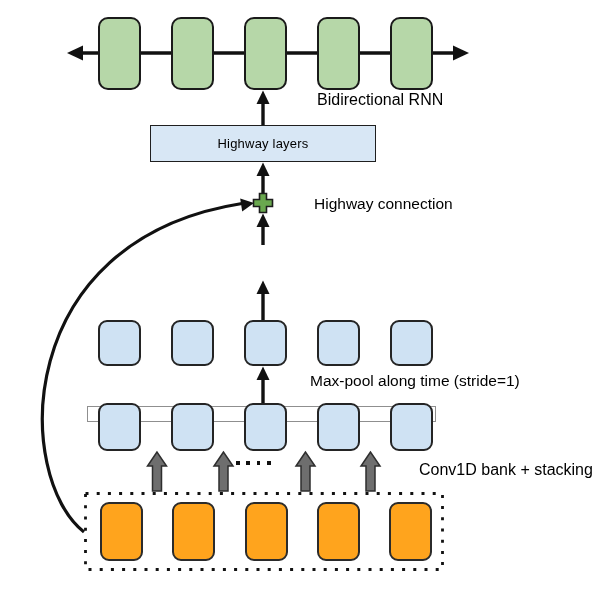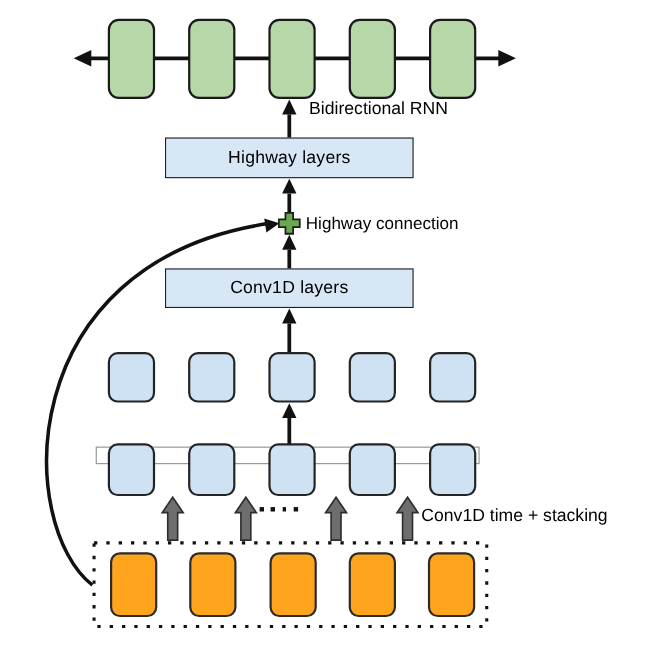--- a/index.html
+++ b/index.html
@@ -16,28 +16,28 @@
   .dotted-rect{fill:none;stroke:#111;stroke-width:2.8;stroke-dasharray:3 8.2;}
   .unit{position:absolute;box-sizing:border-box;z-index:2;}
   .rnn-unit{width:43px;height:73px;top:17px;border:2px solid #1a1a1a;border-radius:10px;background:var(--rnn-unit-green,#b6d7a8);}
   .proj-unit{width:43px;height:46px;top:320px;border:2px solid #242424;border-radius:9px;background:var(--feature-unit-blue,#cfe2f3);}
   .stack-unit{width:43px;height:48px;top:403px;border:2px solid #242424;border-radius:9px;background:var(--feature-unit-blue,#cfe2f3);}
   .input-unit{width:43px;height:59px;top:502px;border:2px solid #2b2b2b;border-radius:9px;background:var(--input-unit-orange,#ffa41d);}
   .layer-box{
     position:absolute;left:150px;width:226px;box-sizing:border-box;z-index:2;
     background:var(--layer-box-blue,#d8e7f5);border:1.6px solid #1f1f1f;
     display:flex;align-items:center;justify-content:center;
-    font-size:16px;letter-spacing:0.2px;
+    font-size:13px;letter-spacing:0.2px;
   }
   .maxpool-window{
     position:absolute;left:87px;top:406px;width:349px;height:16px;box-sizing:border-box;
     background:#ffffff;border:1.5px solid #8f8f8f;z-index:2;
   }
   .stack-unit{z-index:3;}
-  .annot{position:absolute;z-index:4;font-size:15.5px;white-space:nowrap;}
+  .annot{position:absolute;z-index:4;font-size:15.5px;white-space:nowrap;margin-left:36px;}
   .dots{position:absolute;left:236px;top:461px;display:flex;gap:6.8px;z-index:4;}
   .dots span{width:3.6px;height:3.6px;background:#111;display:block;}
 </style>
 </head>
 <body>
 
 <div class="canvas">
 
   <svg class="overlay" viewBox="0 0 600 605">
 
@@ -75,23 +75,20 @@
 
   <div class="unit rnn-unit" style="left:98px"></div>
   <div class="unit rnn-unit" style="left:171px"></div>
   <div class="unit rnn-unit" style="left:244px"></div>
   <div class="unit rnn-unit" style="left:317px"></div>
   <div class="unit rnn-unit" style="left:390px"></div>
 
   <div class="layer-box" style="top:125px;height:37px">
     <span>Highway layers</span>
   </div>
-  <div class="layer-box" style="top:244px;height:36px">
-    <span>Conv1D layers</span>
-  </div>
 
   <div class="unit proj-unit" style="left:98px"></div>
   <div class="unit proj-unit" style="left:171px"></div>
   <div class="unit proj-unit" style="left:244px"></div>
   <div class="unit proj-unit" style="left:317px"></div>
   <div class="unit proj-unit" style="left:390px"></div>
 
   <div class="maxpool-window"></div>
   <div class="unit stack-unit" style="left:98px"></div>
   <div class="unit stack-unit" style="left:171px"></div>
@@ -107,15 +104,16 @@
 
   <div class="dots">
     <span></span>
       <span></span>
       <span></span>
       <span></span>
   </div>
 
   <div class="annot" style="left:281px;top:91px;font-size:16px">Bidirectional RNN</div>
   <div class="annot" style="left:278px;top:195px">Highway connection</div>
-  <div class="annot" style="left:383px;top:461px;font-size:16px">Conv1D time + stacking</div>
+  <div class="annot" style="left:274px;top:372px">Max-pool along time (stride=1)</div>
+  <div class="annot" style="left:383px;top:461px;font-size:16px">Conv1D bank + stacking</div>
 
 </div>
 
 </body></html>

